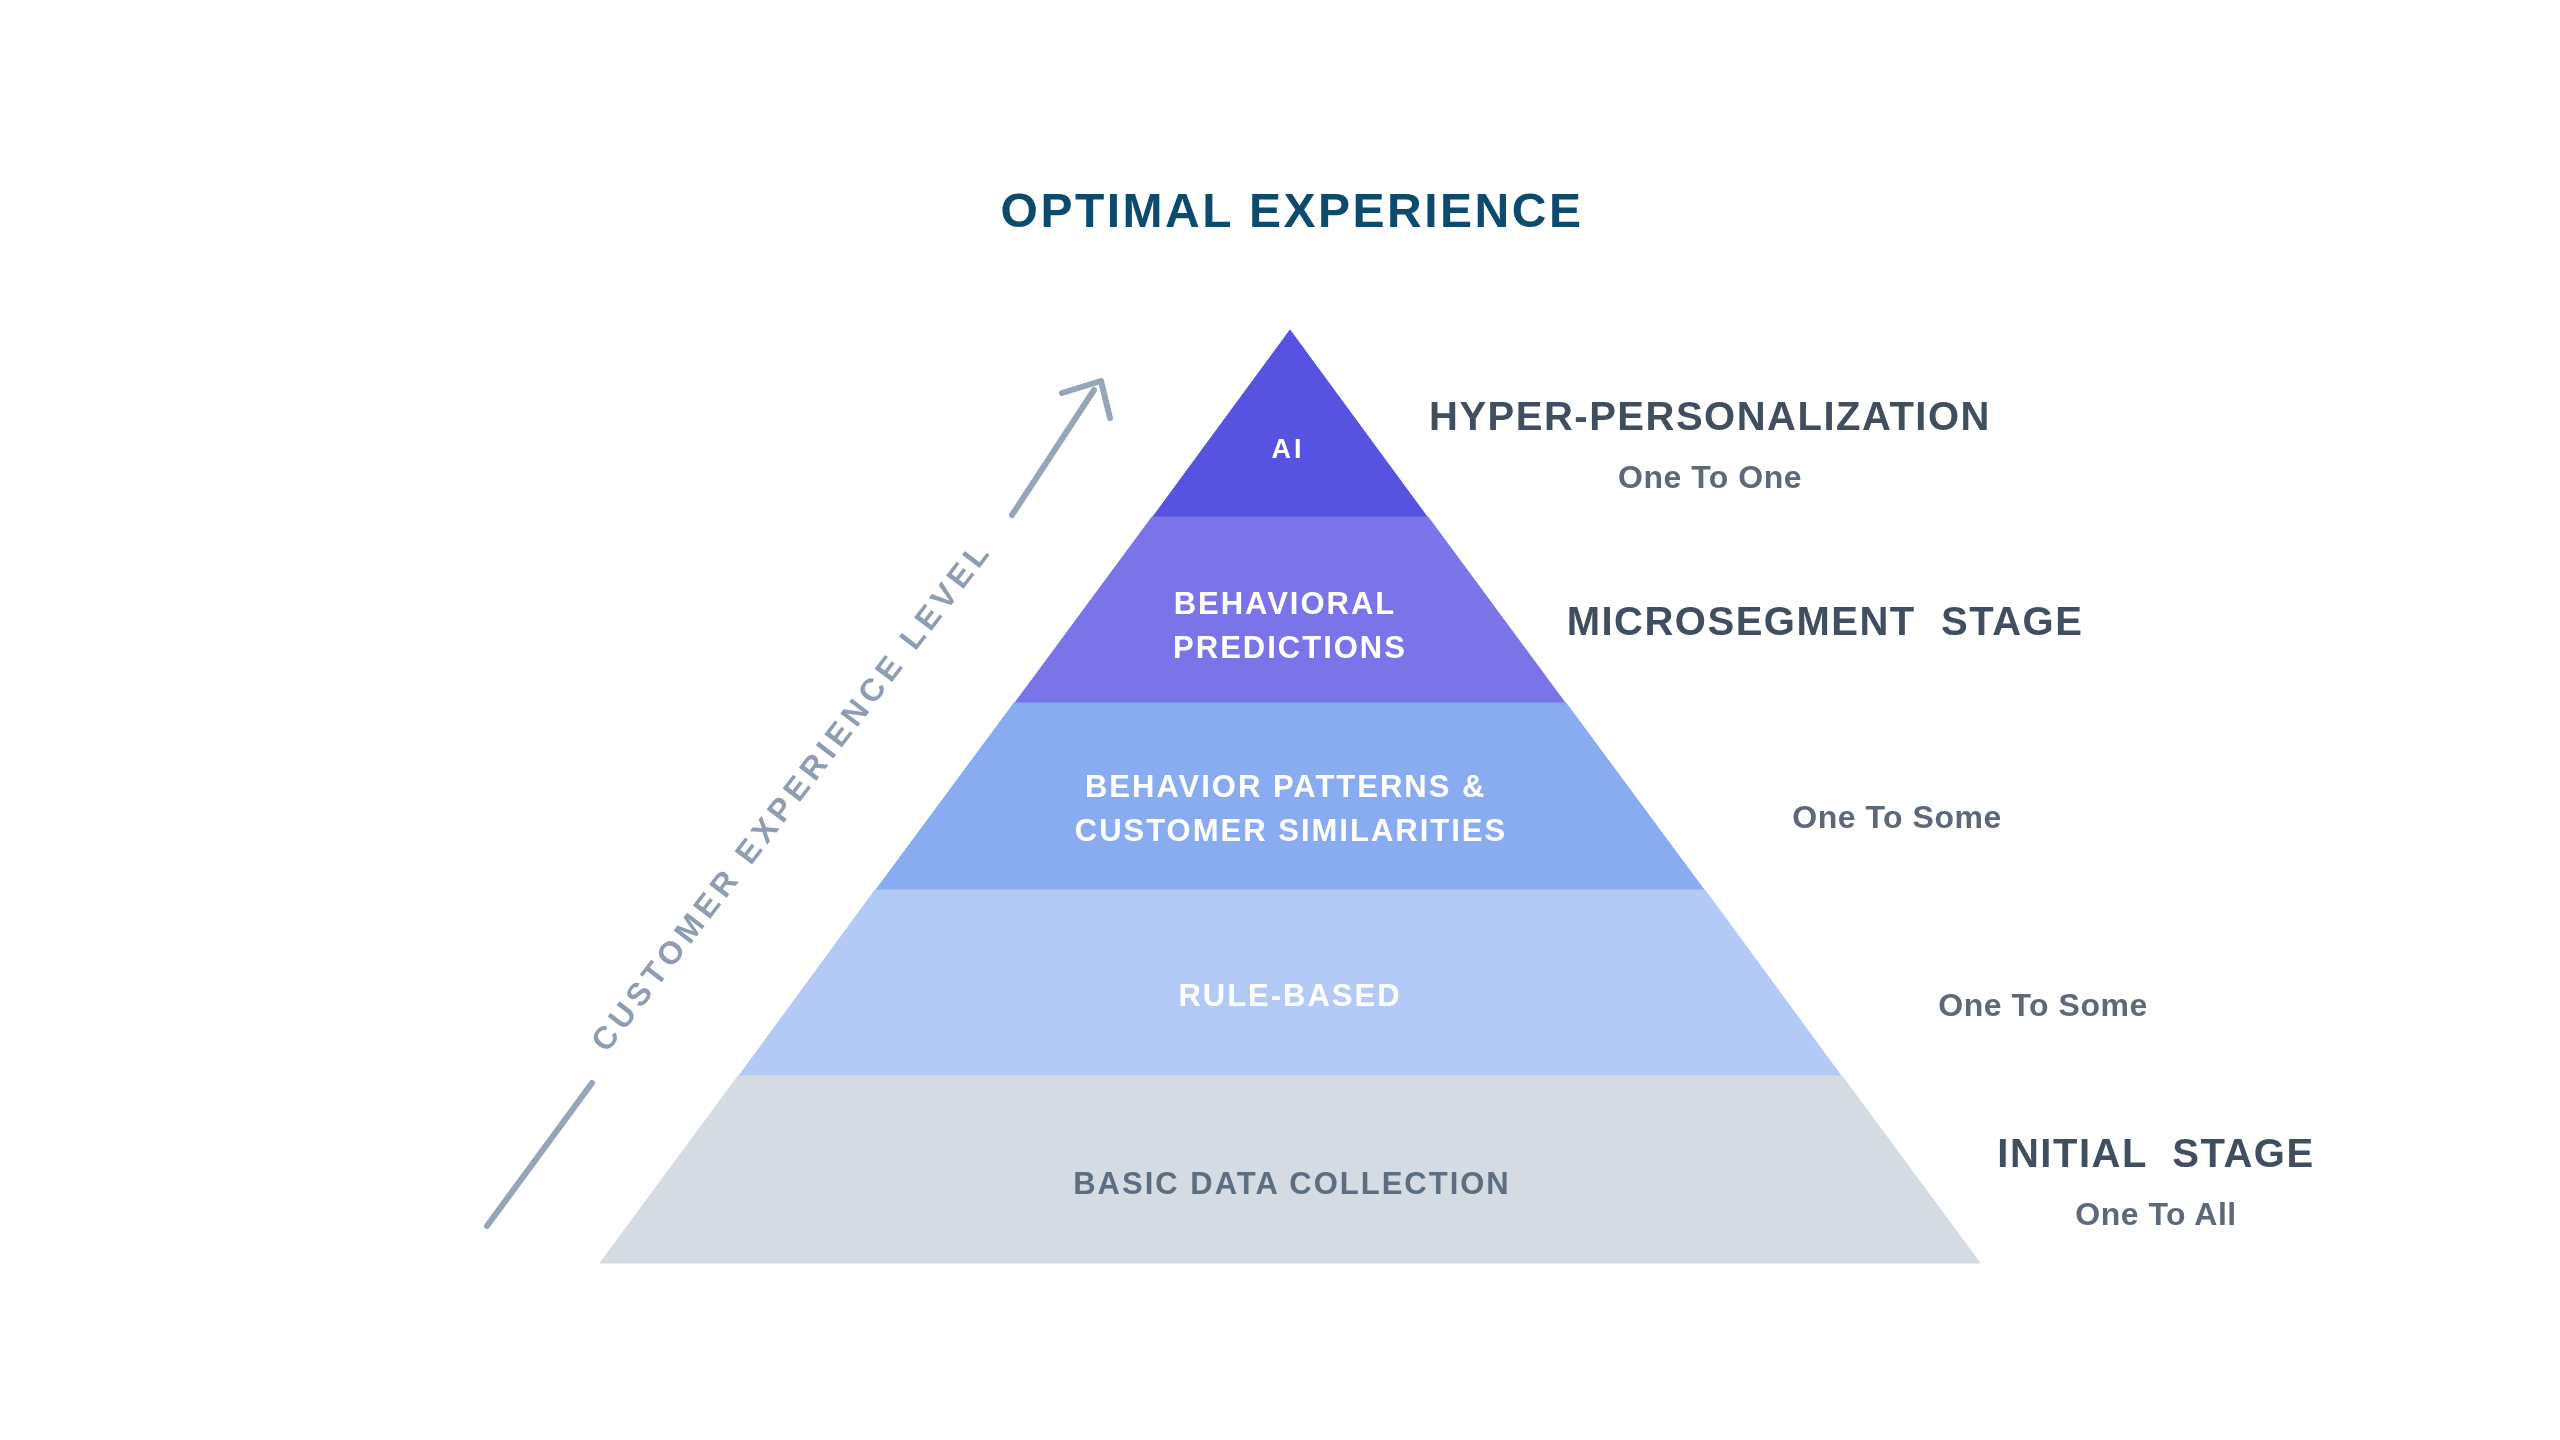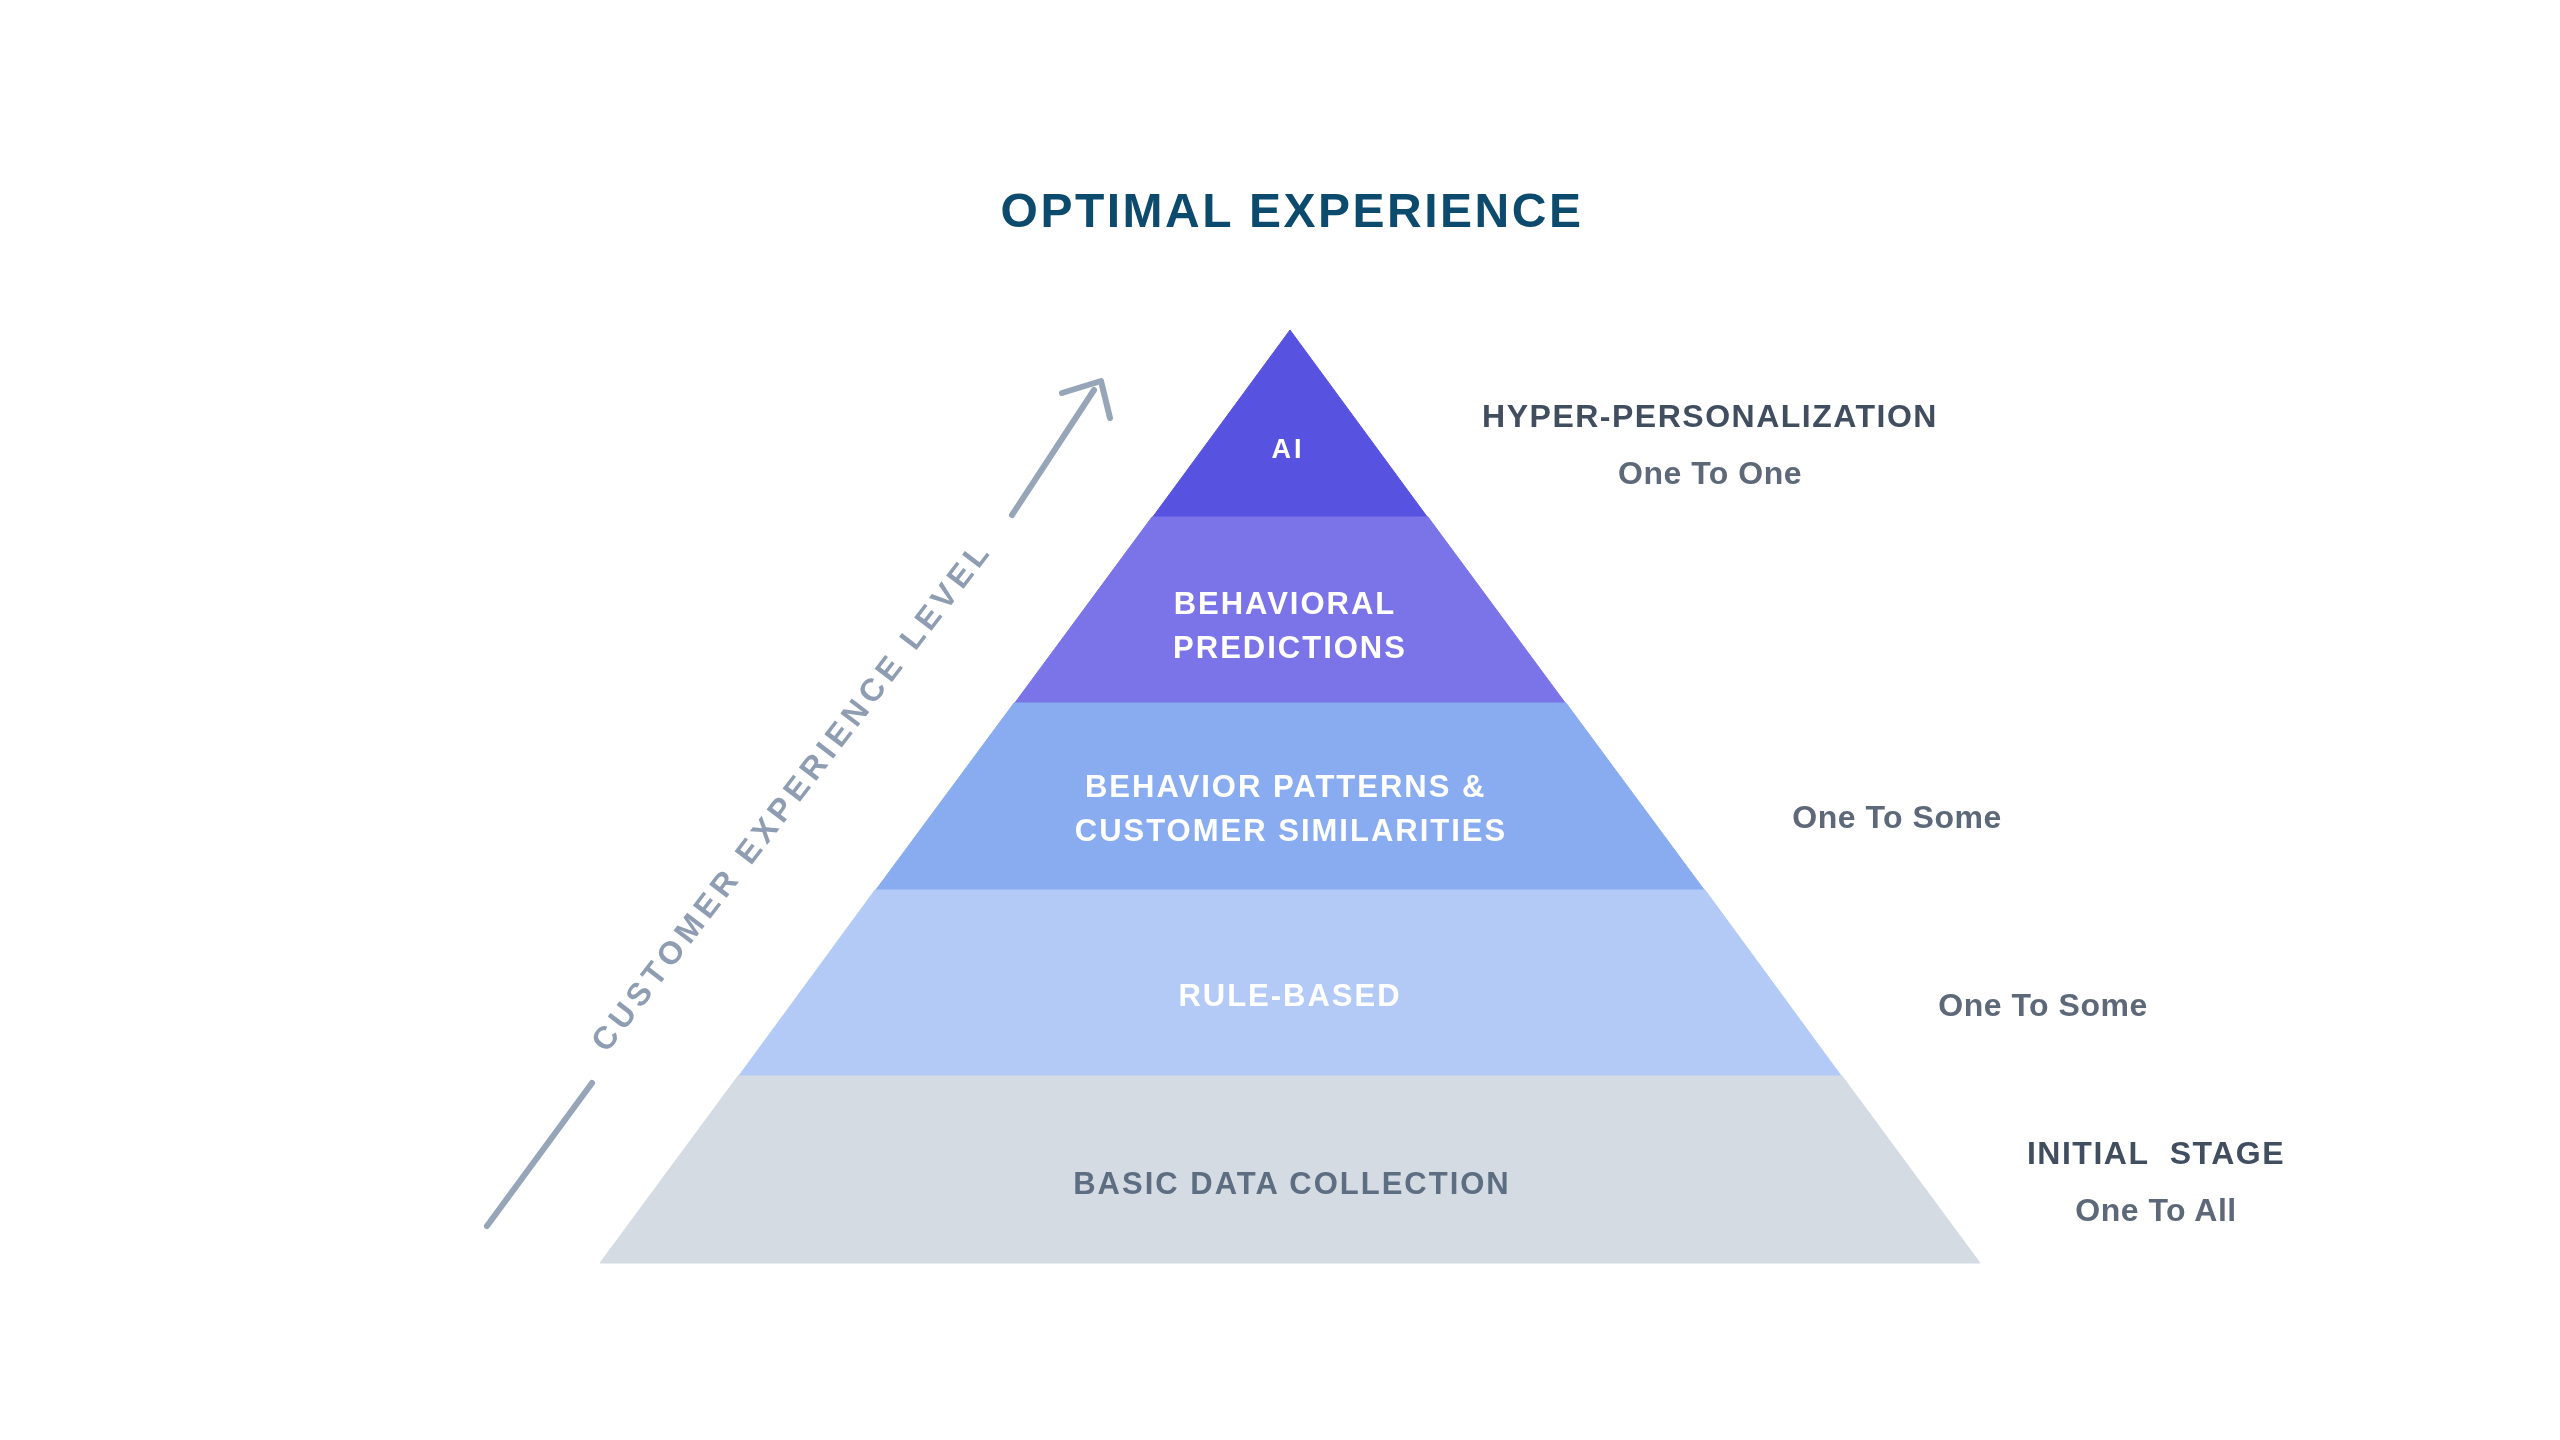--- a/index.html
+++ b/index.html
@@ -23,21 +23,21 @@
     font-family:"Liberation Sans",sans-serif;
     font-size:32px;font-weight:700;letter-spacing:5px;text-anchor:middle;
     fill:#8E9DB2;
   }
   .arrow-line{fill:none;stroke-width:6;stroke-linecap:round;stroke-linejoin:round;}
   .stage{
     position:absolute;transform:translate(-50%,-50%);
     text-align:center;
   }
   .stage-name{
-    font-size:32px;font-weight:700;letter-spacing:1.5px;color:#414E60;
+    font-size:40px;font-weight:700;letter-spacing:1.5px;color:#414E60;
     white-space:pre;
   }
   .stage-sub{
     margin-top:20px;
     font-size:32px;font-weight:700;letter-spacing:0.5px;color:#5D6878;
     white-space:pre;
   }
 </style>
 </head>
 <body>
@@ -77,20 +77,21 @@
     <text class="layer-text" x="1292" y="1194" fill="#5E6E82">BASIC DATA COLLECTION</text>
   </g>
 </svg>
 
 <div class="stage" style="left:1710px;top:445px">
   <div class="stage-name">HYPER-PERSONALIZATION</div>
   <div class="stage-sub">One To One</div>
 </div>
 
 <div class="stage" style="left:1825px;top:621px">
+  <div class="stage-name">MICROSEGMENT  STAGE</div>
 </div>
 
 <div class="stage" style="left:1897px;top:807px">
   <div class="stage-sub">One To Some</div>
 </div>
 
 <div class="stage" style="left:2043px;top:995px">
   <div class="stage-sub">One To Some</div>
 </div>
 

